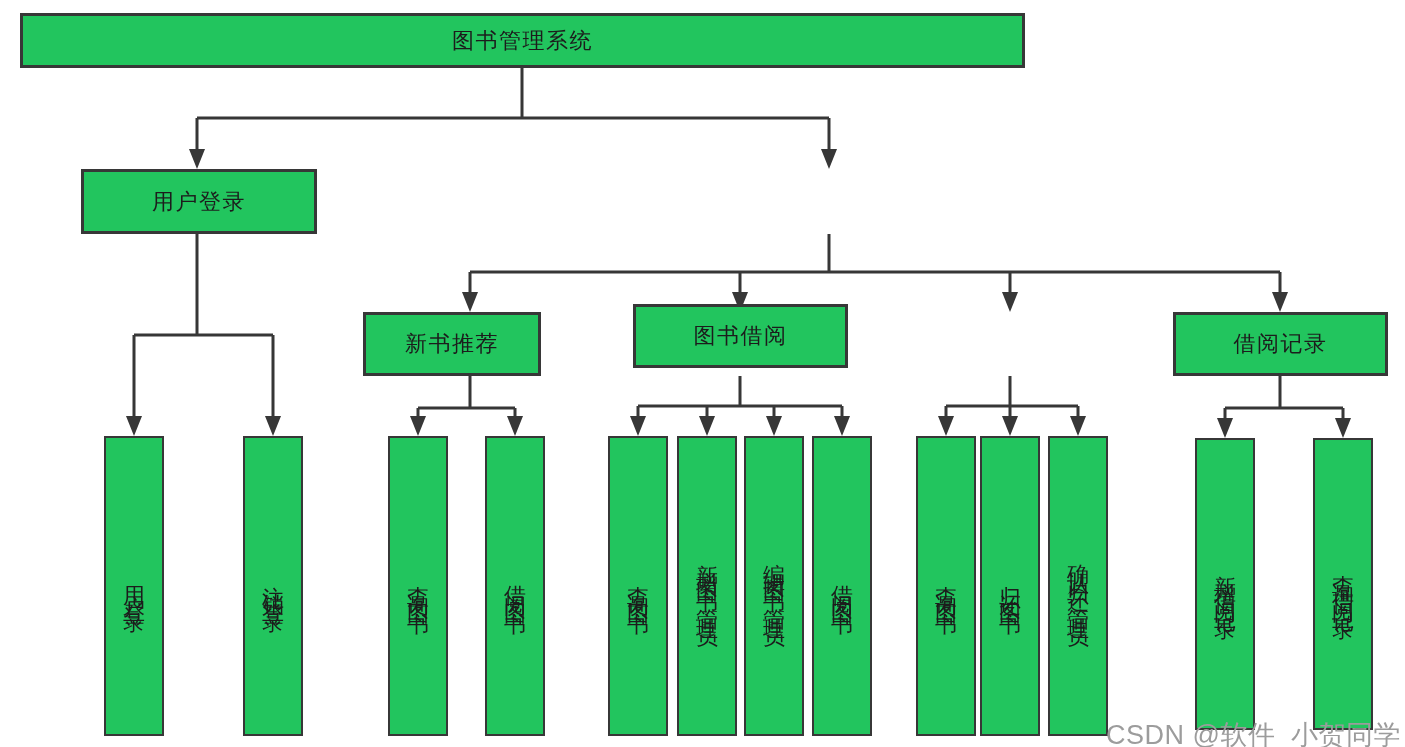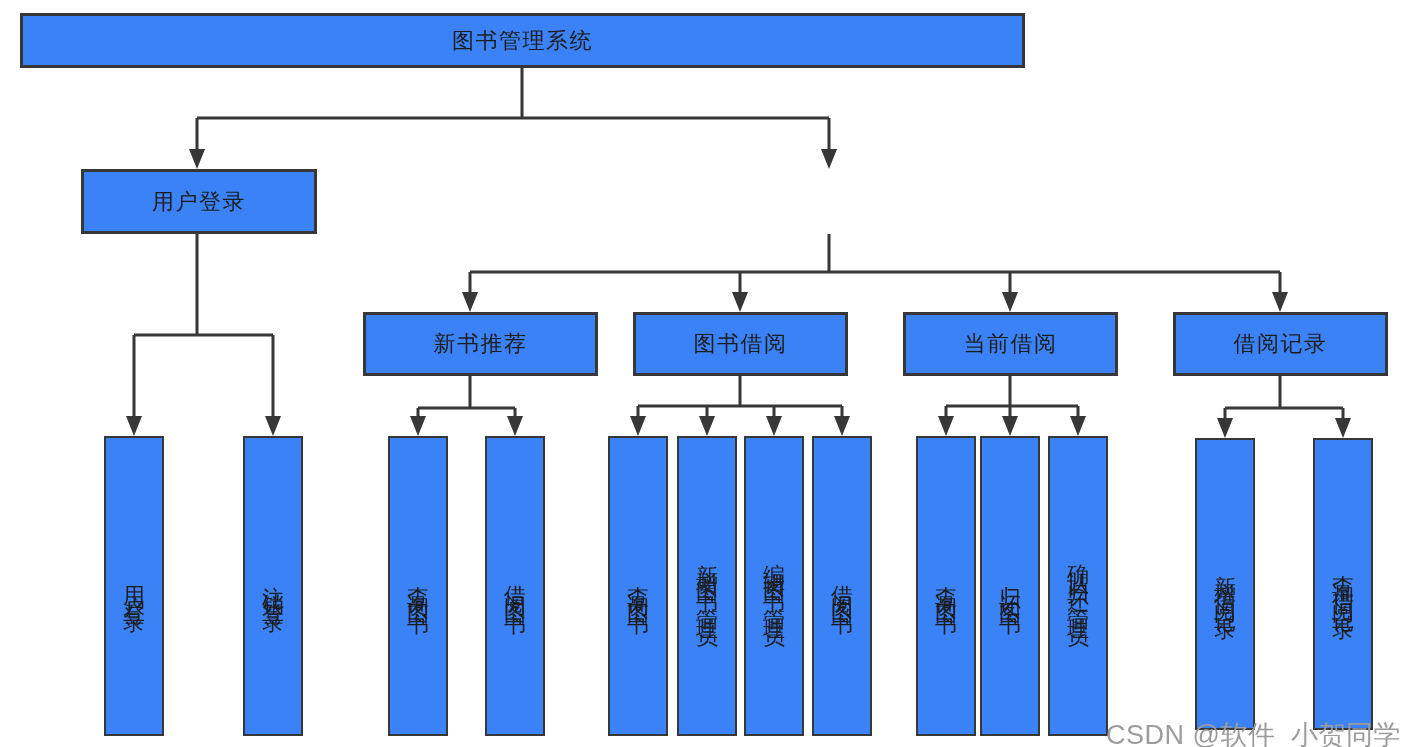--- a/index.html
+++ b/index.html
@@ -12,21 +12,21 @@
     overflow: hidden;
   }
   .connectors {
     position: absolute;
     left: 0; top: 0;
     width: 1405px; height: 747px;
   }
   .node {
     position: absolute;
     box-sizing: border-box;
-    background: #3b82f6;
+    background: #22c55e;
     border: 3px solid #373737;
     display: flex;
     align-items: center;
     justify-content: center;
     color: #1c1c1c;
     font-size: 22px;
     letter-spacing: 1.5px;
     z-index: 2;
   }
   .leaf { border-width: 2.5px; }
@@ -95,28 +95,25 @@
   </svg>
 
   <div class="node" style="left:20px; top:13px; width:1005px; height:55px;">
     <span class="lbl">图书管理系统</span>
   </div>
 
   <div class="node" style="left:81px; top:169px; width:236px; height:65px;">
     <span class="lbl">用户登录</span>
   </div>
 
-  <div class="node" style="left:363px; top:312px; width:235px; height:64px;text-align:right;">
+  <div class="node" style="left:363px; top:312px; width:178px; height:64px;text-align:right;">
     <span class="lbl">新书推荐</span>
   </div>
-  <div class="node" style="left:633px; top:312px; width:215px; height:64px;">
+  <div class="node" style="left:633px; top:304px; width:215px; height:64px;">
     <span class="lbl">图书借阅</span>
-  </div>
-  <div class="node" style="left:903px; top:312px; width:215px; height:64px;">
-    <span class="lbl">当前借阅</span>
   </div>
   <div class="node" style="left:1173px; top:312px; width:215px; height:64px;">
     <span class="lbl">借阅记录</span>
   </div>
 
   <div class="node leaf" style="left:104px; top:436px; width:60px; height:300px;">
     <span class="lbl">用户登录</span>
   </div>
   <div class="node leaf" style="left:243px; top:436px; width:60px; height:300px;">
     <span class="lbl">注销登录</span>

